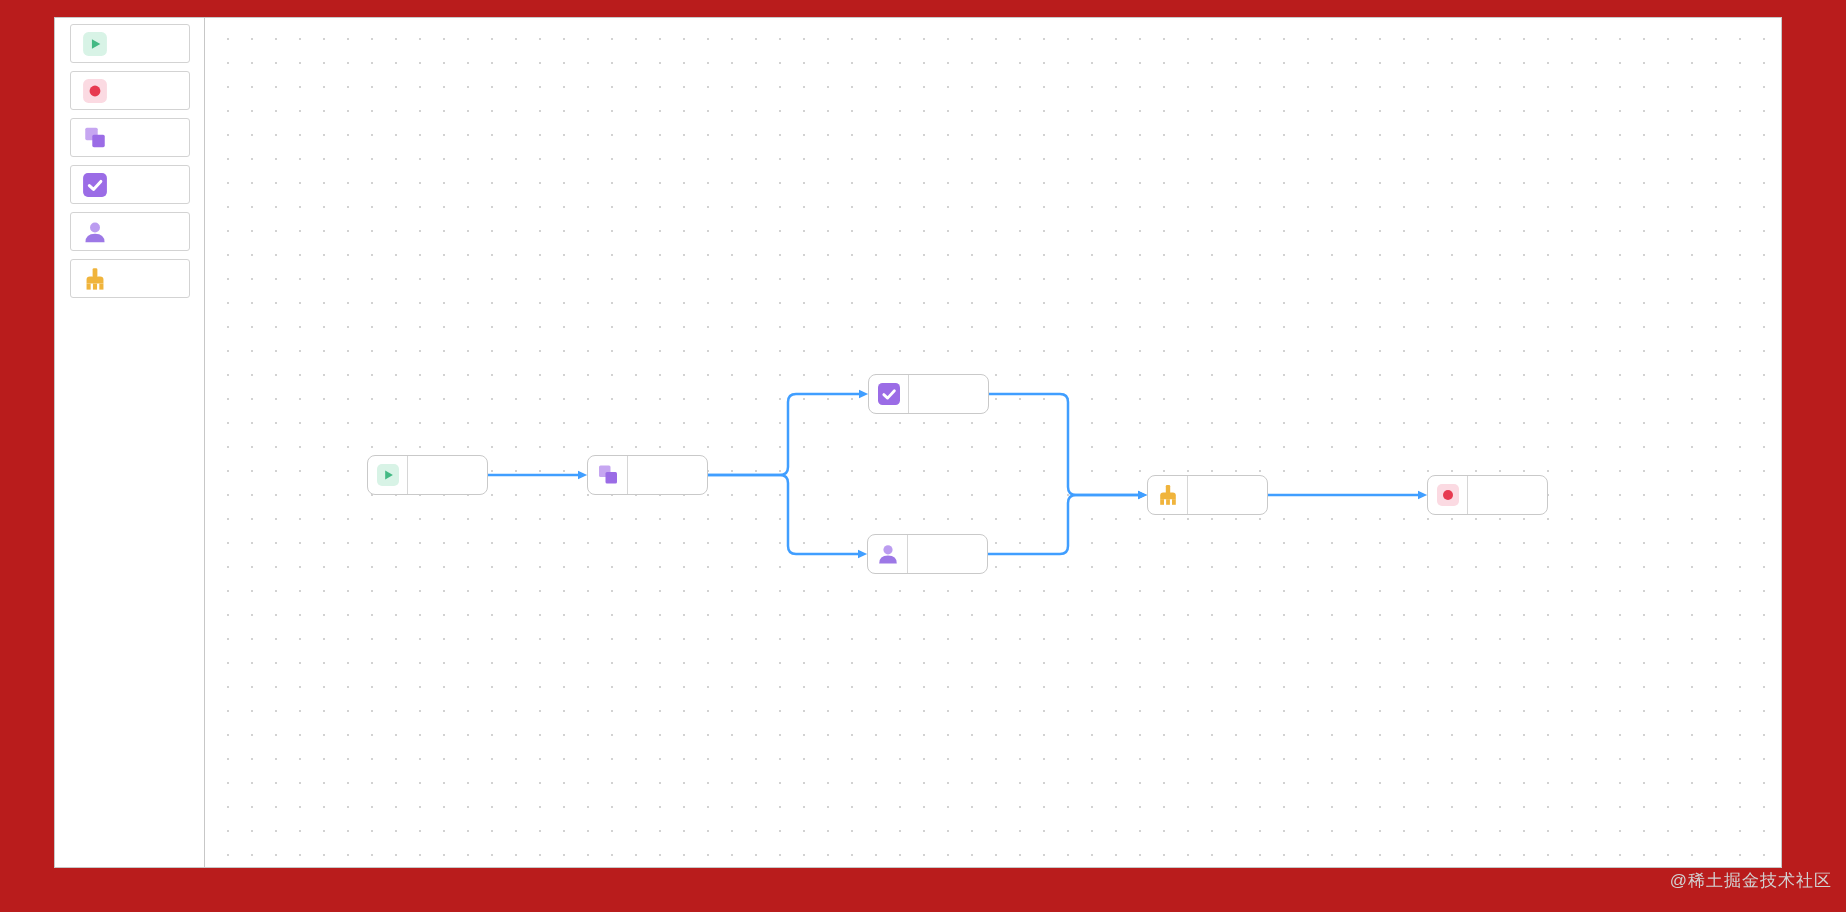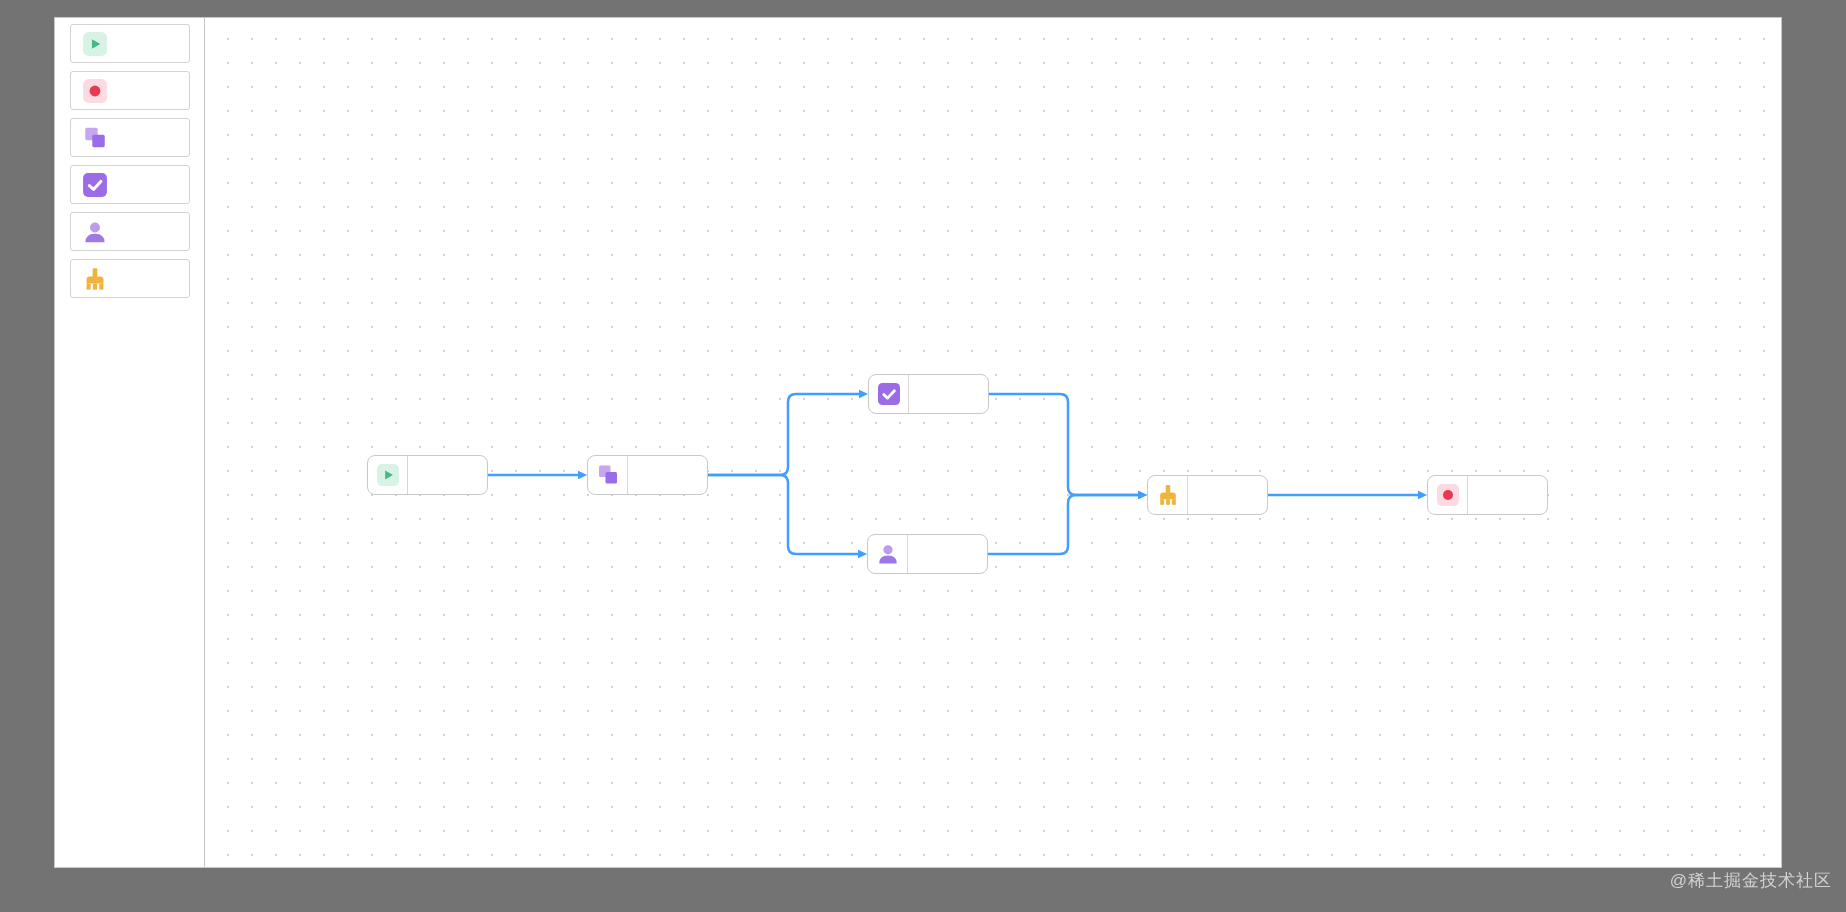--- a/index.html
+++ b/index.html
@@ -5,21 +5,21 @@
   * { margin: 0; padding: 0; box-sizing: border-box; }
   html, body { background: #ffffff; }
   body {
     font-family: "Liberation Sans", "DejaVu Sans", sans-serif;
     color: #303133;
   }
   .page {
     position: relative;
     width: 1846px;
     height: 912px;
-    background: #737373;
+    background: #b91c1c;
     overflow: hidden;
   }
   .app-frame {
     position: absolute;
     left: 54px;
     top: 17px;
     width: 1728px;
     height: 851px;
     border: 1px solid #c7c7c7;
     background: #ffffff;

